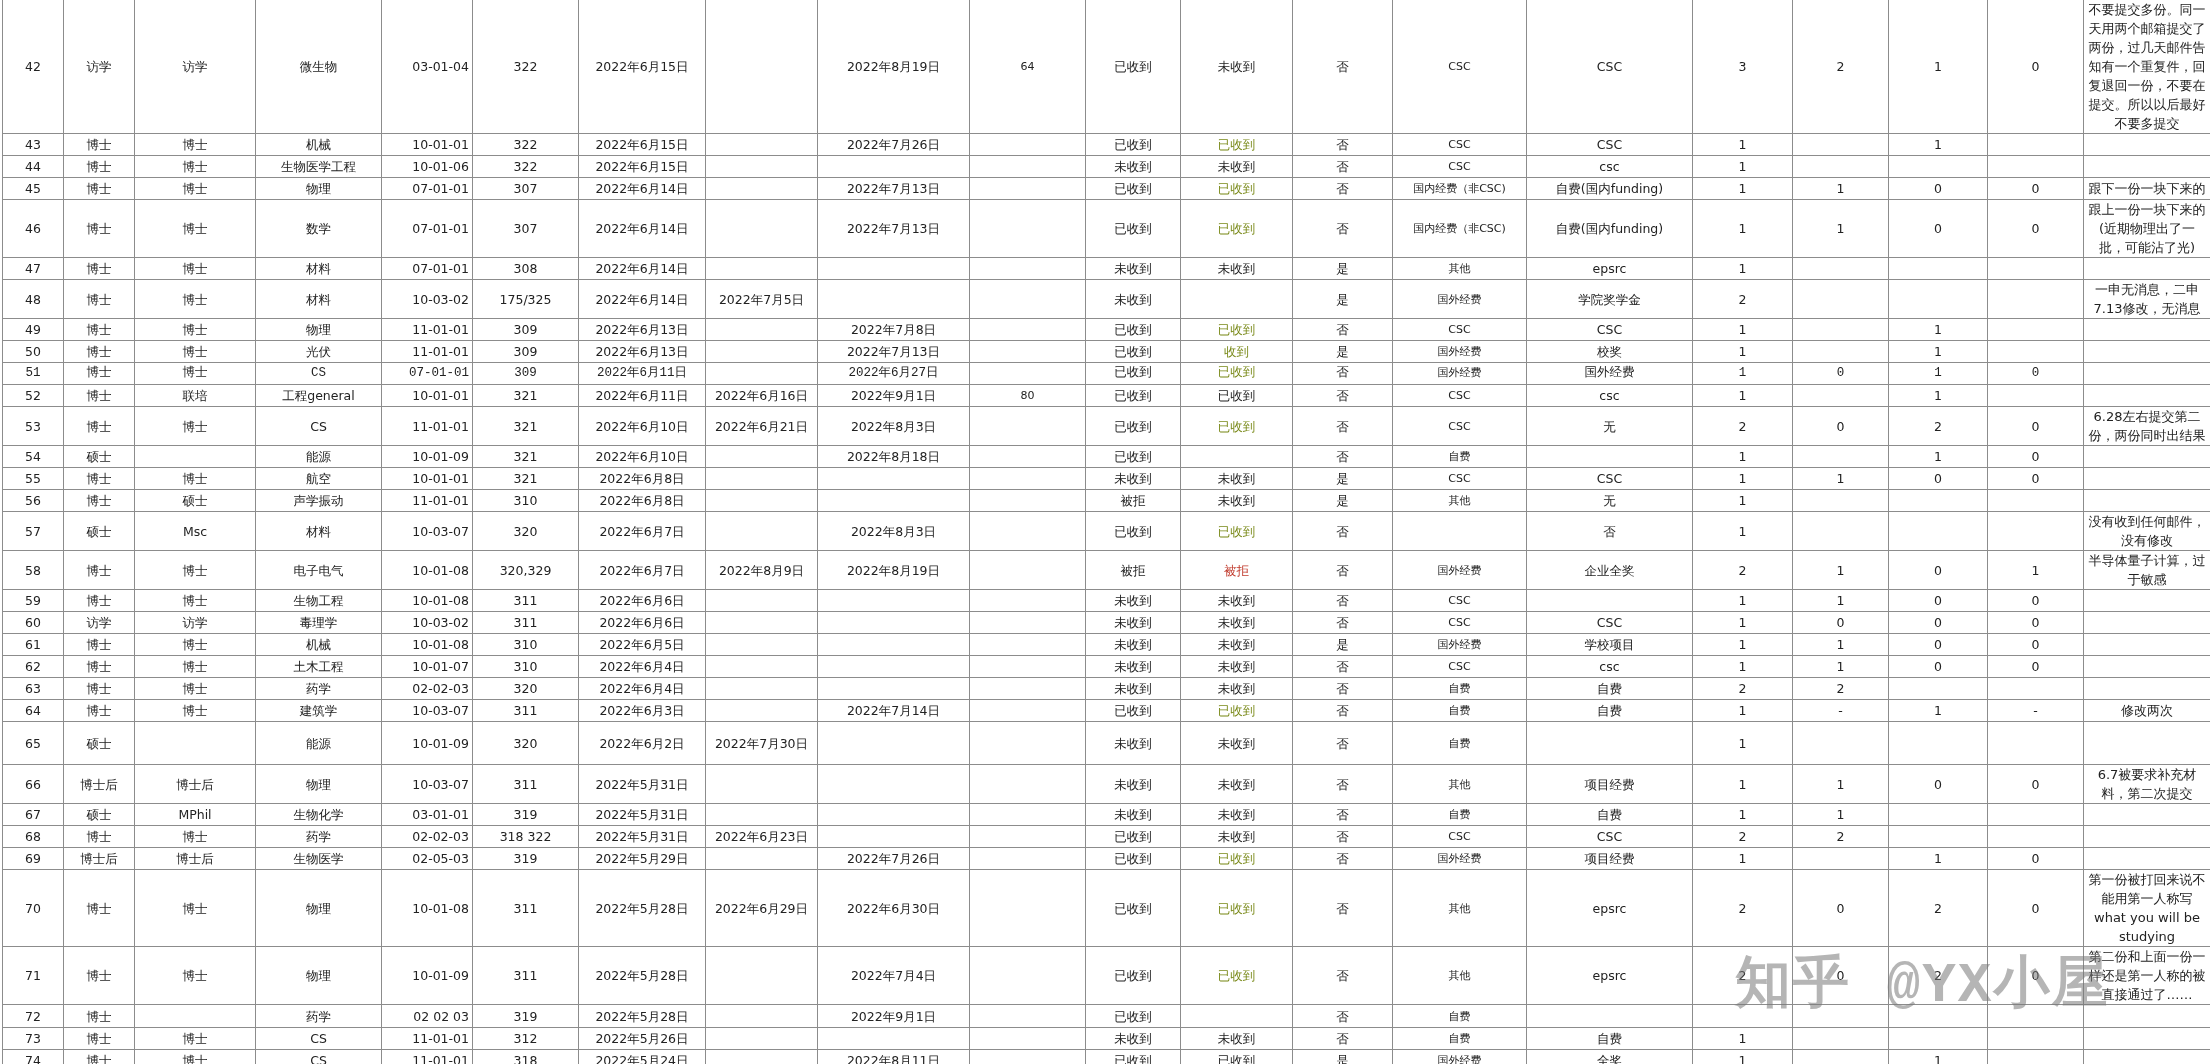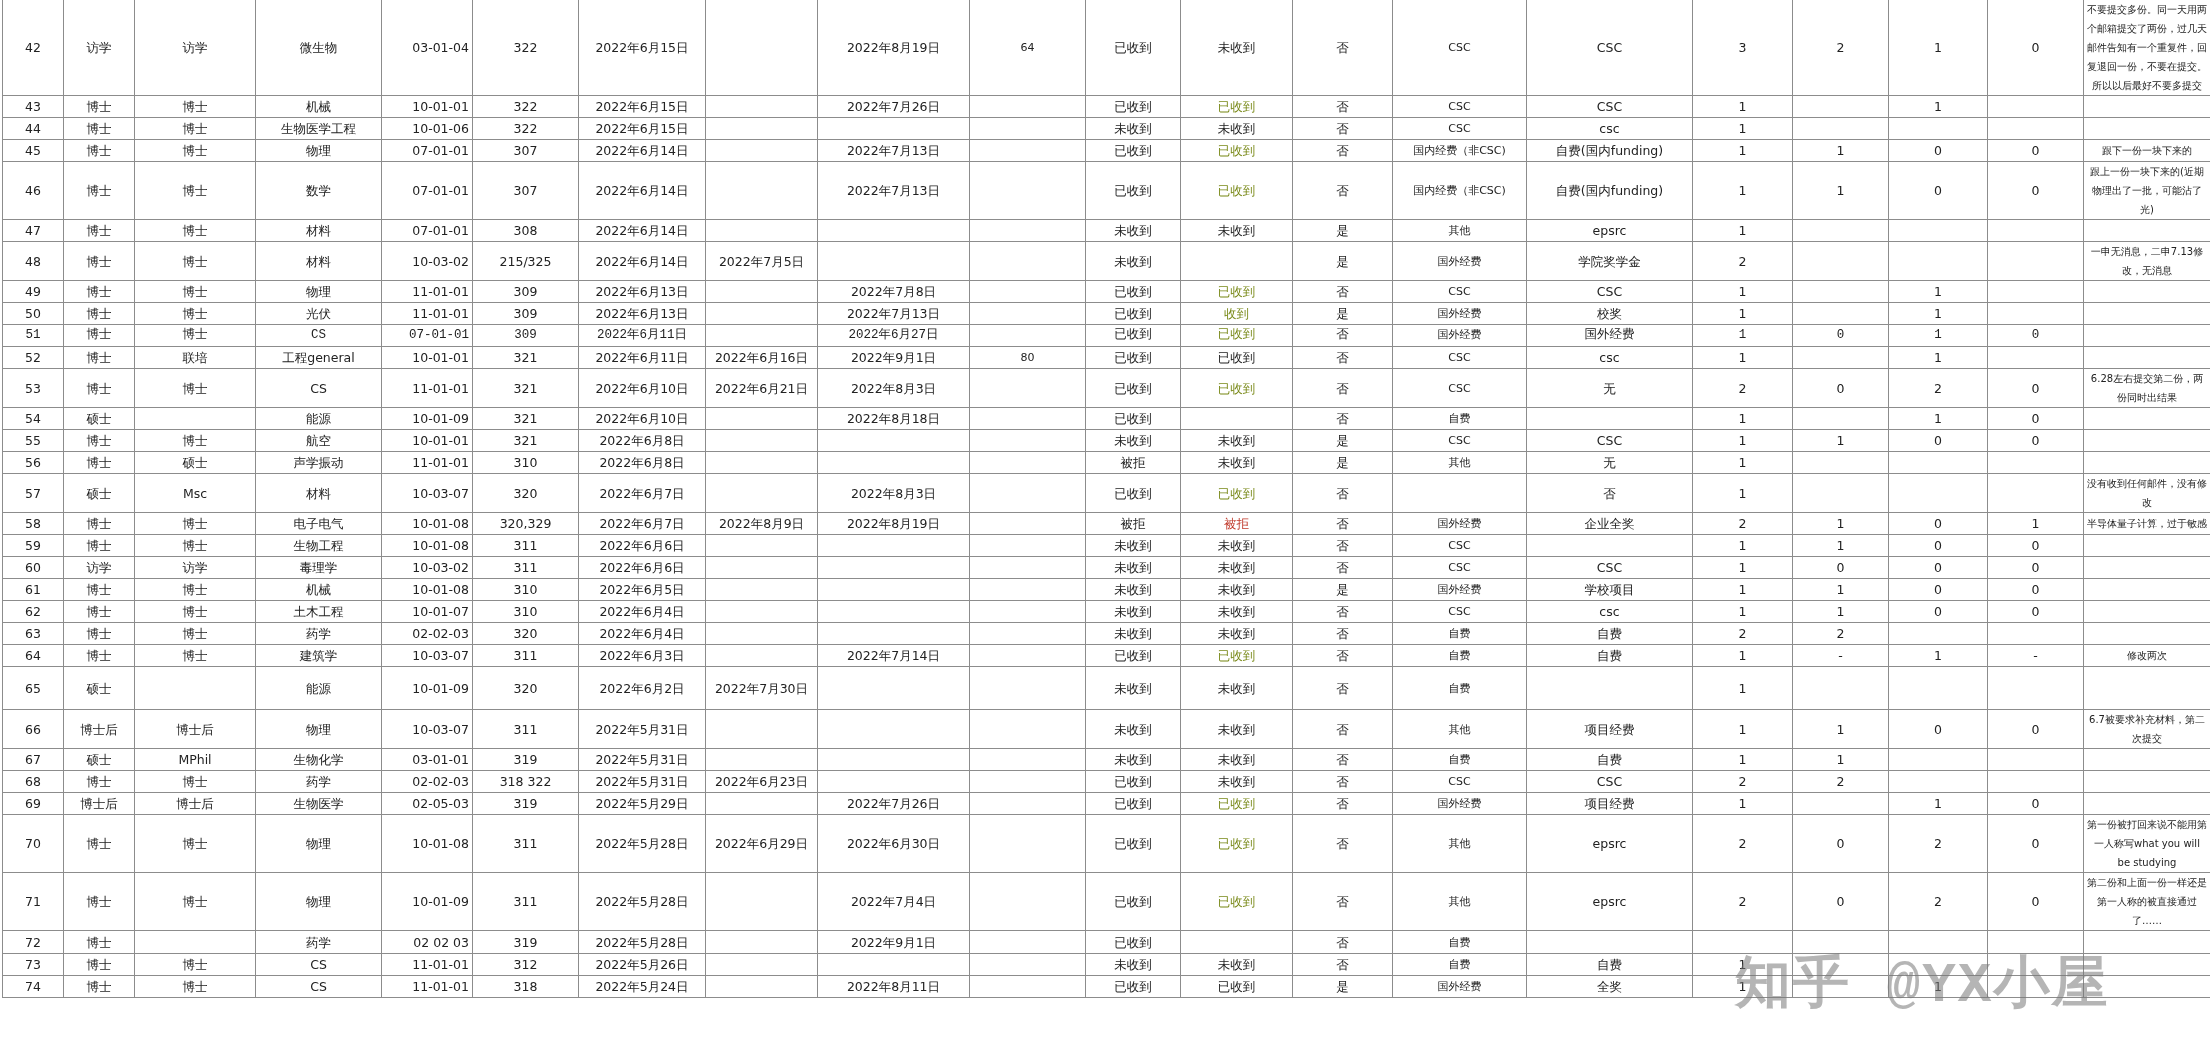--- a/index.html
+++ b/index.html
@@ -1,19 +1,19 @@
 <!DOCTYPE html>
 <html><head>
 <meta charset="utf-8">
 <style>
   html, body { margin:0; padding:0; background:#ffffff; }
   body { width:2210px; height:1064px; overflow:hidden; position:relative; font-family:"DejaVu Sans", "Liberation Sans", sans-serif; color:#222; }
   table { border-collapse:collapse; table-layout:fixed; position:absolute; left:2px; top:-1px; width:2208px; }
   td { border:1.5px solid #8c8c8c; text-align:center; vertical-align:middle; font-size:12.5px; padding:0 3px; line-height:17px; overflow:hidden; white-space:nowrap; }
-  td.note { white-space:normal; font-size:10px; line-height:19px; }
+  td.note { white-space:normal; font-size:13px; line-height:19px; }
   td.small { font-size:11px; }
   td.g { color:#7a8a1a; }
   td.r { color:#c0392b; }
   td.right { text-align:right; }
   .wm { position:absolute; left:1735px; top:945px; font-size:56px; color:rgba(120,120,120,0.55); font-weight:bold; letter-spacing:2px; white-space:nowrap; pointer-events:none; font-family:Liberation Mono, monospace; }
 </style>
 </head>
 <body>
 
 <table>
@@ -171,21 +171,21 @@
         <td></td>
         <td></td>
         <td class="note"></td>
       </tr>
       <tr style="height: 22px; margin-left: 31px;">
         <td>48</td>
         <td>博士</td>
         <td>博士</td>
         <td>材料</td>
         <td class="right">10-03-02</td>
-        <td>215/325</td>
+        <td>175/325</td>
         <td>2022年6月14日</td>
         <td>2022年7月5日</td>
         <td></td>
         <td class="small"></td>
         <td>未收到</td>
         <td></td>
         <td>是</td>
         <td class="small">国外经费</td>
         <td>学院奖学金</td>
         <td>2</td>

